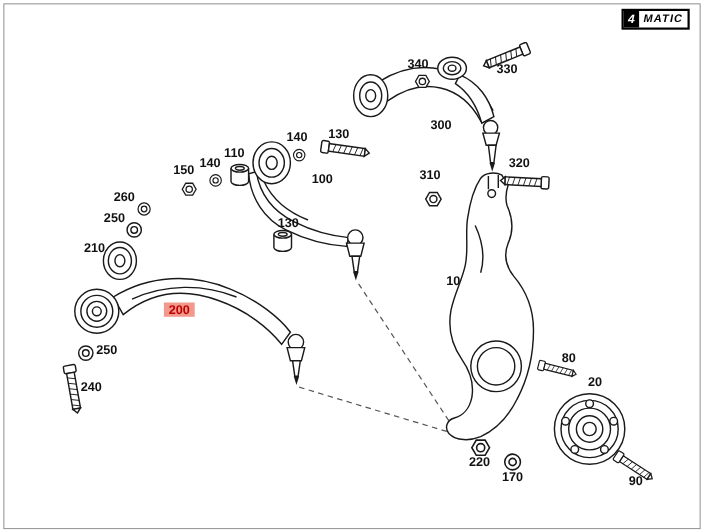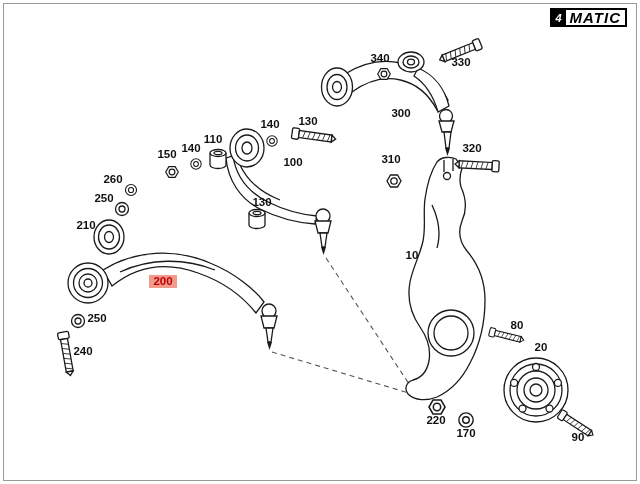--- a/index.html
+++ b/index.html
@@ -1,21 +1,21 @@
 <!DOCTYPE html>
 <html><head>
 <meta charset="utf-8">
 <style>
   html,body{margin:0;padding:0;background:#fff;}
   body{width:640px;height:484px;overflow:hidden;font-family:"Liberation Sans",sans-serif;}
   .stage{position:relative;width:640px;height:484px;background:#fff;}
   .frame{position:absolute;inset:3px;border:1px solid #9a9a9a;pointer-events:none;}
   .badge{position:absolute;top:8px;right:13px;display:flex;align-items:stretch;border:2px solid #000;height:15px;background:#fff;}
   .badge .four{background:#000;color:#fff;font-weight:bold;font-style:italic;width:14px;display:flex;align-items:center;justify-content:center;font-size:11px;}
-  .badge .matic{color:#000;font-weight:bold;font-style:italic;letter-spacing:1px;padding:0 4px;display:flex;align-items:center;font-size:15px;}
+  .badge .matic{color:#000;font-weight:bold;font-style:italic;letter-spacing:1px;padding:0 4px;display:flex;align-items:center;font-size:10px;}
   svg.diagram{position:absolute;left:0;top:0;}
   .lbl{font-family:"Liberation Sans",sans-serif;font-size:11.5px;font-weight:700;fill:#111;text-anchor:middle;cursor:pointer;}
   .lbl-red{fill:#c00000;}
   .pf{fill:#fff;stroke:#1a1a1a;stroke-width:1.3;}
   .ln{fill:none;stroke:#1a1a1a;stroke-width:1.3;}
   .thread{stroke:#1a1a1a;stroke-width:.8;fill:none;}
   .dash{stroke:#555;stroke-width:1.1;stroke-dasharray:5 4;fill:none;}
   .tip{fill:#1a1a1a;}
 </style>
 </head>

